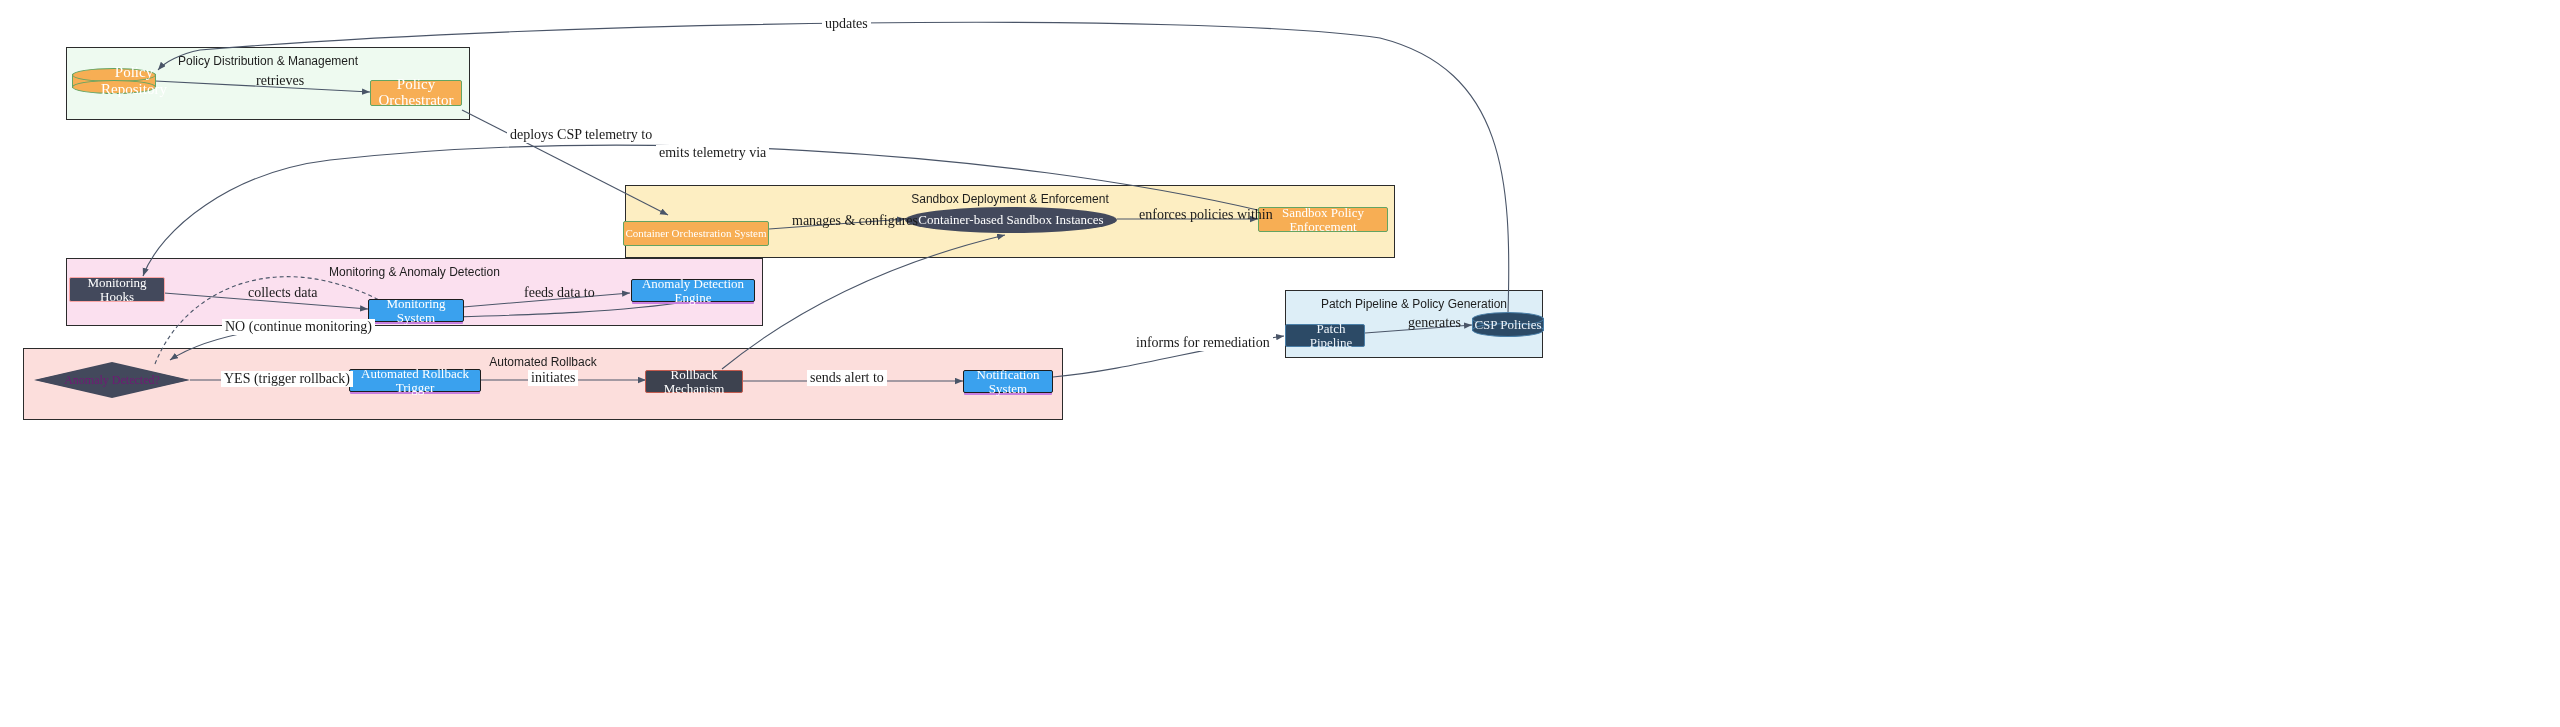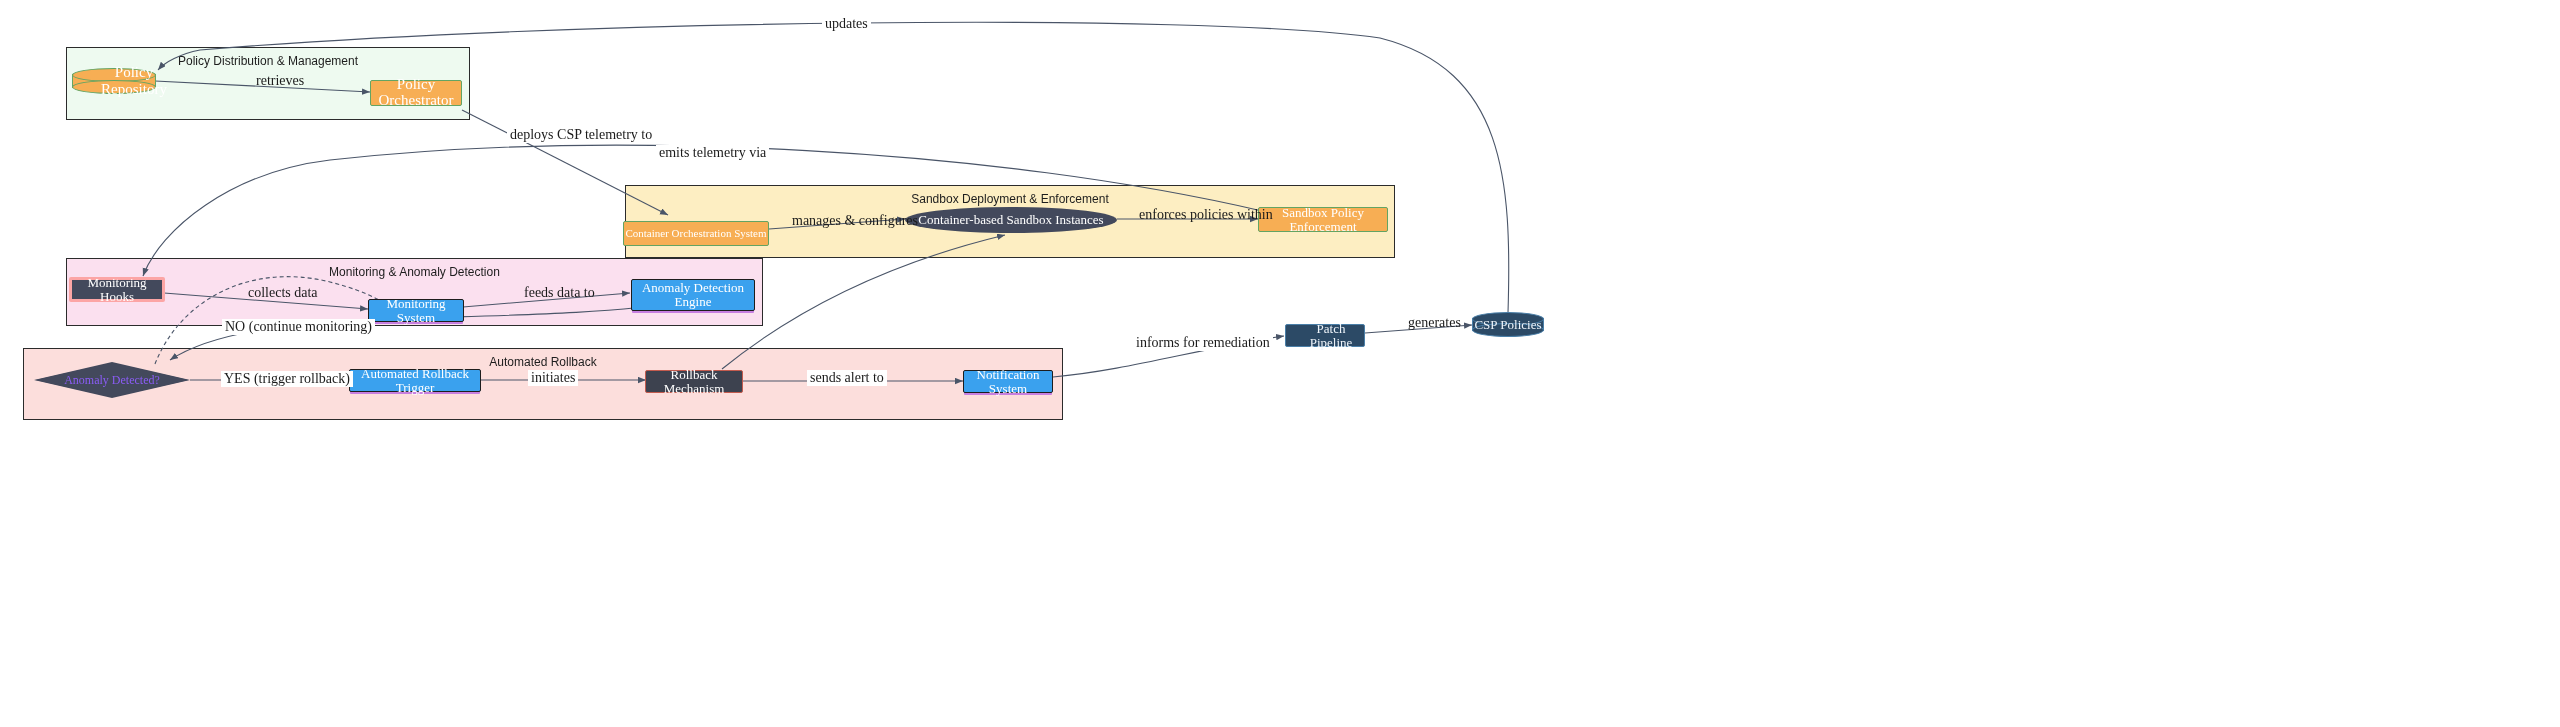--- a/index.html
+++ b/index.html
@@ -12,21 +12,21 @@
   .cluster-title{position:absolute;top:6px;left:0;width:100%;text-align:center;
      font-family:"Liberation Sans",sans-serif;font-size:12px;color:#1d1d1d;}
 
   .node{position:absolute;box-sizing:border-box;display:flex;align-items:center;
      justify-content:center;text-align:center;line-height:1.05;
      font-family:"Liberation Serif",serif;}
 
   .n-orange{background:#f7ae54;border:1px solid #63a463;color:#ffffff;font-size:15px;border-radius:2px;}
   .n-blue{background:#3aa1ee;border:1px solid #1d1d1d;color:#ffffff;font-size:15px;border-radius:2px;
           box-shadow:0 3px 0 -1px #c77ee0;}
-  .n-dark{background:#43495c;border:3px solid #fca5a5;color:#ffffff;font-size:15px;border-radius:2px;}
+  .n-dark{background:#43495c;border:1px solid #fca5a5;color:#ffffff;font-size:15px;border-radius:2px;}
   .n-darkred{background:#3d424f;border:1px solid #c35b4e;color:#ffffff;font-size:15px;border-radius:2px;}
   .n-navy{background:#2c4a66;border:1px solid #4a7fa8;color:#eef4fa;font-size:16px;border-radius:2px;}
 
   .cyl{position:absolute;box-sizing:border-box;}
   .cyl .body{position:absolute;left:0;right:0;top:6px;bottom:6px;}
   .cyl .cap{position:absolute;left:0;right:0;height:12px;border-radius:50%;}
   .cyl .label{position:absolute;left:0;right:0;top:0;bottom:0;display:flex;
       align-items:center;justify-content:center;font-size:15px;text-align:center;}
 
   .cyl-orange .body{background:#f7ae54;border-left:1px solid #63a463;border-right:1px solid #63a463;}
@@ -36,21 +36,21 @@
   .cyl-navy .body{background:#2c4a66;border-left:1px solid #4a7fa8;border-right:1px solid #4a7fa8;}
   .cyl-navy .cap{background:#2c4a66;border:1px solid #4a7fa8;}
   .cyl-navy .label{color:#eef4fa;}
 
   .diamond{position:absolute;}
   .diamond .shape{position:absolute;left:0;top:0;width:100%;height:100%;
       background:#43495c;clip-path:polygon(50% 0,100% 50%,50% 100%,0 50%);}
   .diamond .shape::before{content:"";position:absolute;inset:1px;
       background:#43495c;clip-path:polygon(50% 0,100% 50%,50% 100%,0 50%);}
   .diamond .dlabel{position:absolute;left:0;top:0;width:100%;height:100%;
-      display:flex;align-items:center;justify-content:center;color:#8b5cf6;font-size:15px;z-index:2;}
+      display:flex;align-items:center;justify-content:center;color:#701a75;font-size:15px;z-index:2;}
 
   .ellipse{position:absolute;background:#43495c;border-radius:50%;
       display:flex;align-items:center;justify-content:center;color:#ffffff;font-size:15px;}
 
   .elabel{position:absolute;font-family:"Liberation Serif",serif;font-size:14px;
       color:#1a1a1a;background:#ffffff;padding:0 3px;white-space:nowrap;}
   .elabel.ontint{background:transparent;}
 </style>
 </head>
 <body>
@@ -66,20 +66,23 @@
   </div>
 
   <div class="cluster" style="left:66px;top:258px;width:697px;height:68px;background:#fbe0ef;">
     <div class="cluster-title">Monitoring &amp; Anomaly Detection</div>
   </div>
 
   <div class="cluster" style="left:23px;top:348px;width:1040px;height:72px;background:#fcdedc;padding-left:17px;">
     <div class="cluster-title">Automated Rollback</div>
   </div>
 
+  <div class="cluster" style="left:1285px;top:290px;width:258px;height:68px;background:#ddeef7;">
+    <div class="cluster-title">Patch Pipeline &amp; Policy Generation</div>
+  </div>
 
   <svg id="wires" viewBox="0 0 2560 727" preserveAspectRatio="none">
     <defs>
       <marker id="ah" markerWidth="9" markerHeight="9" refX="8" refY="3.2" orient="auto" markerUnits="userSpaceOnUse">
         <path d="M0,0 L8,3.2 L0,6.4 z" fill="#4a5568"></path>
       </marker>
     </defs>
     <g fill="none" stroke="#4a5568" stroke-width="1.1" marker-end="url(#ah)">
 
       <path d="M155,81 L370,92"></path>
@@ -142,21 +145,21 @@
   </div>
 
   <div class="node n-dark" style="left:69px;top:277px;width:96px;height:25px;font-size:13px;">
     <span>Monitoring Hooks</span>
   </div>
 
   <div class="node n-blue" style="left:368px;top:299px;width:96px;height:23px;font-size:13px;">
     <span>Monitoring System</span>
   </div>
 
-  <div class="node n-blue" style="left:631px;top:279px;width:124px;height:32px;font-size:13px;">
+  <div class="node n-blue" style="left:631px;top:279px;width:124px;height:23px;font-size:13px;">
     <span>Anomaly Detection Engine</span>
   </div>
 
   <div class="diamond" style="left:34px;top:362px;width:156px;height:36px;">
     <div class="shape"></div>
     <div class="dlabel" style="font-size:12px;">Anomaly Detected?</div>
   </div>
 
   <div class="node n-blue" style="left:349px;top:369px;width:132px;height:23px;font-size:13px;">
     <span>Automated Rollback Trigger</span>

